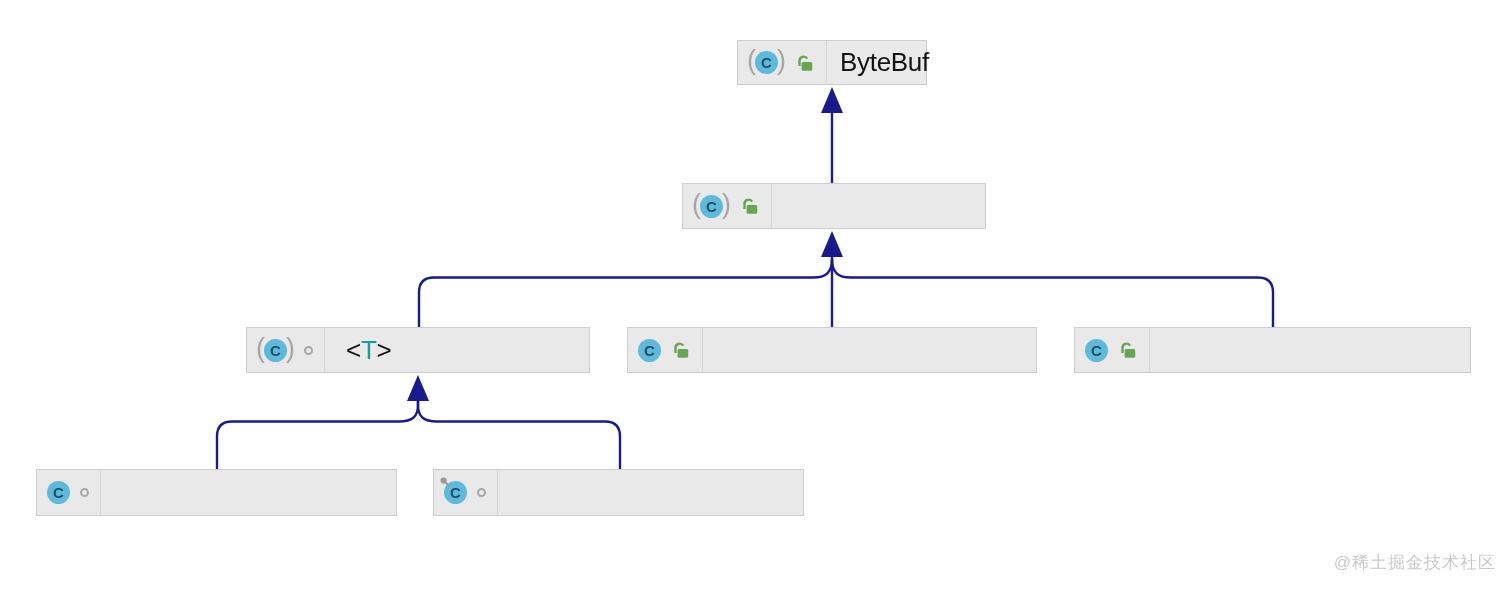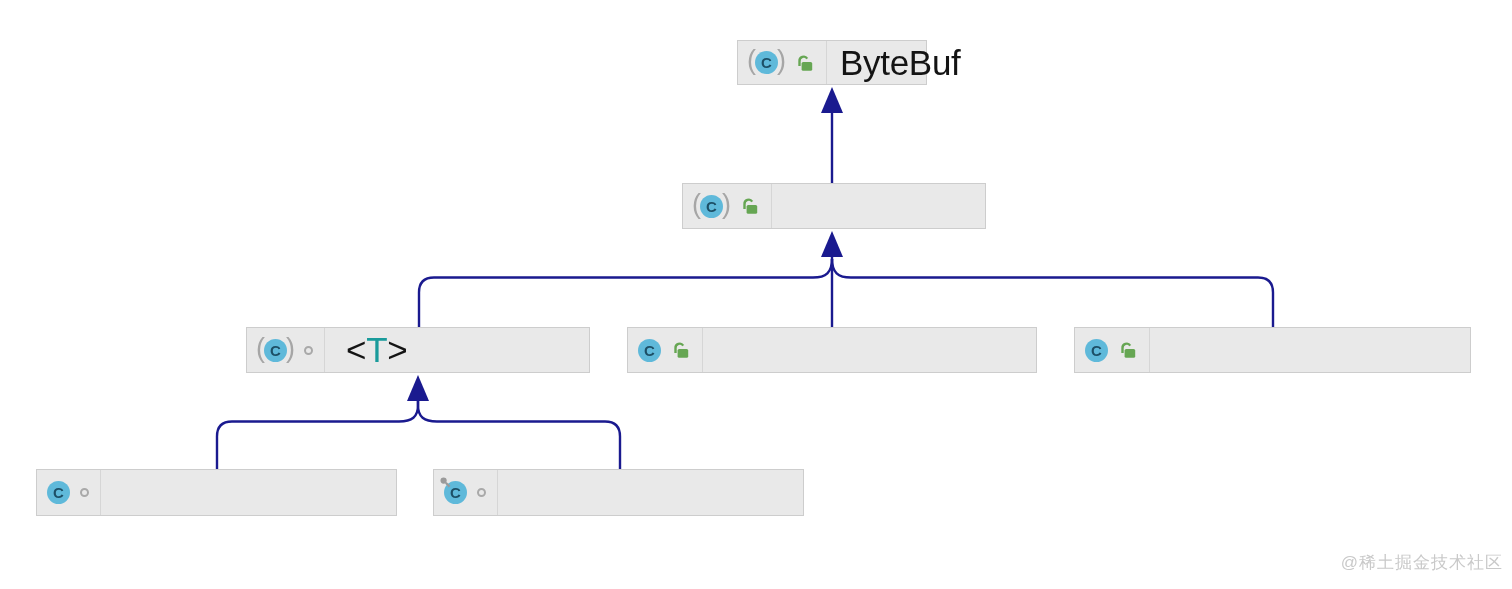--- a/index.html
+++ b/index.html
@@ -21,21 +21,21 @@
     display: flex;
     align-items: center;
     gap: 10px;
     padding: 0 11px 0 10px;
     position: relative;
     flex: 0 0 auto;
   }
   .node .divider { width: 1px; align-self: stretch; background: #d6d6d6; flex: 0 0 auto; }
   .node .label {
     padding: 0 12px 0 13px;
-    font-size: 35px;
+    font-size: 26px;
     color: #141414;
     letter-spacing: -0.3px;
     display: flex;
     align-items: flex-start;
   }
   .generic { margin-left: 8px; }
   .tparam { color: #1a9b9b; }
   .bracket { color: #141414; }
 
   
@@ -60,21 +60,21 @@
 
   
   .lock { display: inline-flex; width: 20px; height: 20px; }
   .ring {
     width: 9px; height: 9px; border: 2px solid #a9a9a9; border-radius: 50%;
     display: inline-block; background: transparent;
   }
 
   .watermark {
     position: absolute;
-    right: 9px; top: 551px;
+    right: 16px; top: 551px;
     font-size: 17px;
     color: #c9c9c9;
     letter-spacing: 1px;
   }
 
   
   .n0 { left: 737px;  top: 40px;  width: 190px; height: 45px; }
   .n1 { left: 682px;  top: 183px; width: 304px; height: 46px; }
   .n2 { left: 246px;  top: 327px; width: 344px; height: 46px; }
   .n3 { left: 627px;  top: 327px; width: 410px; height: 46px; }

